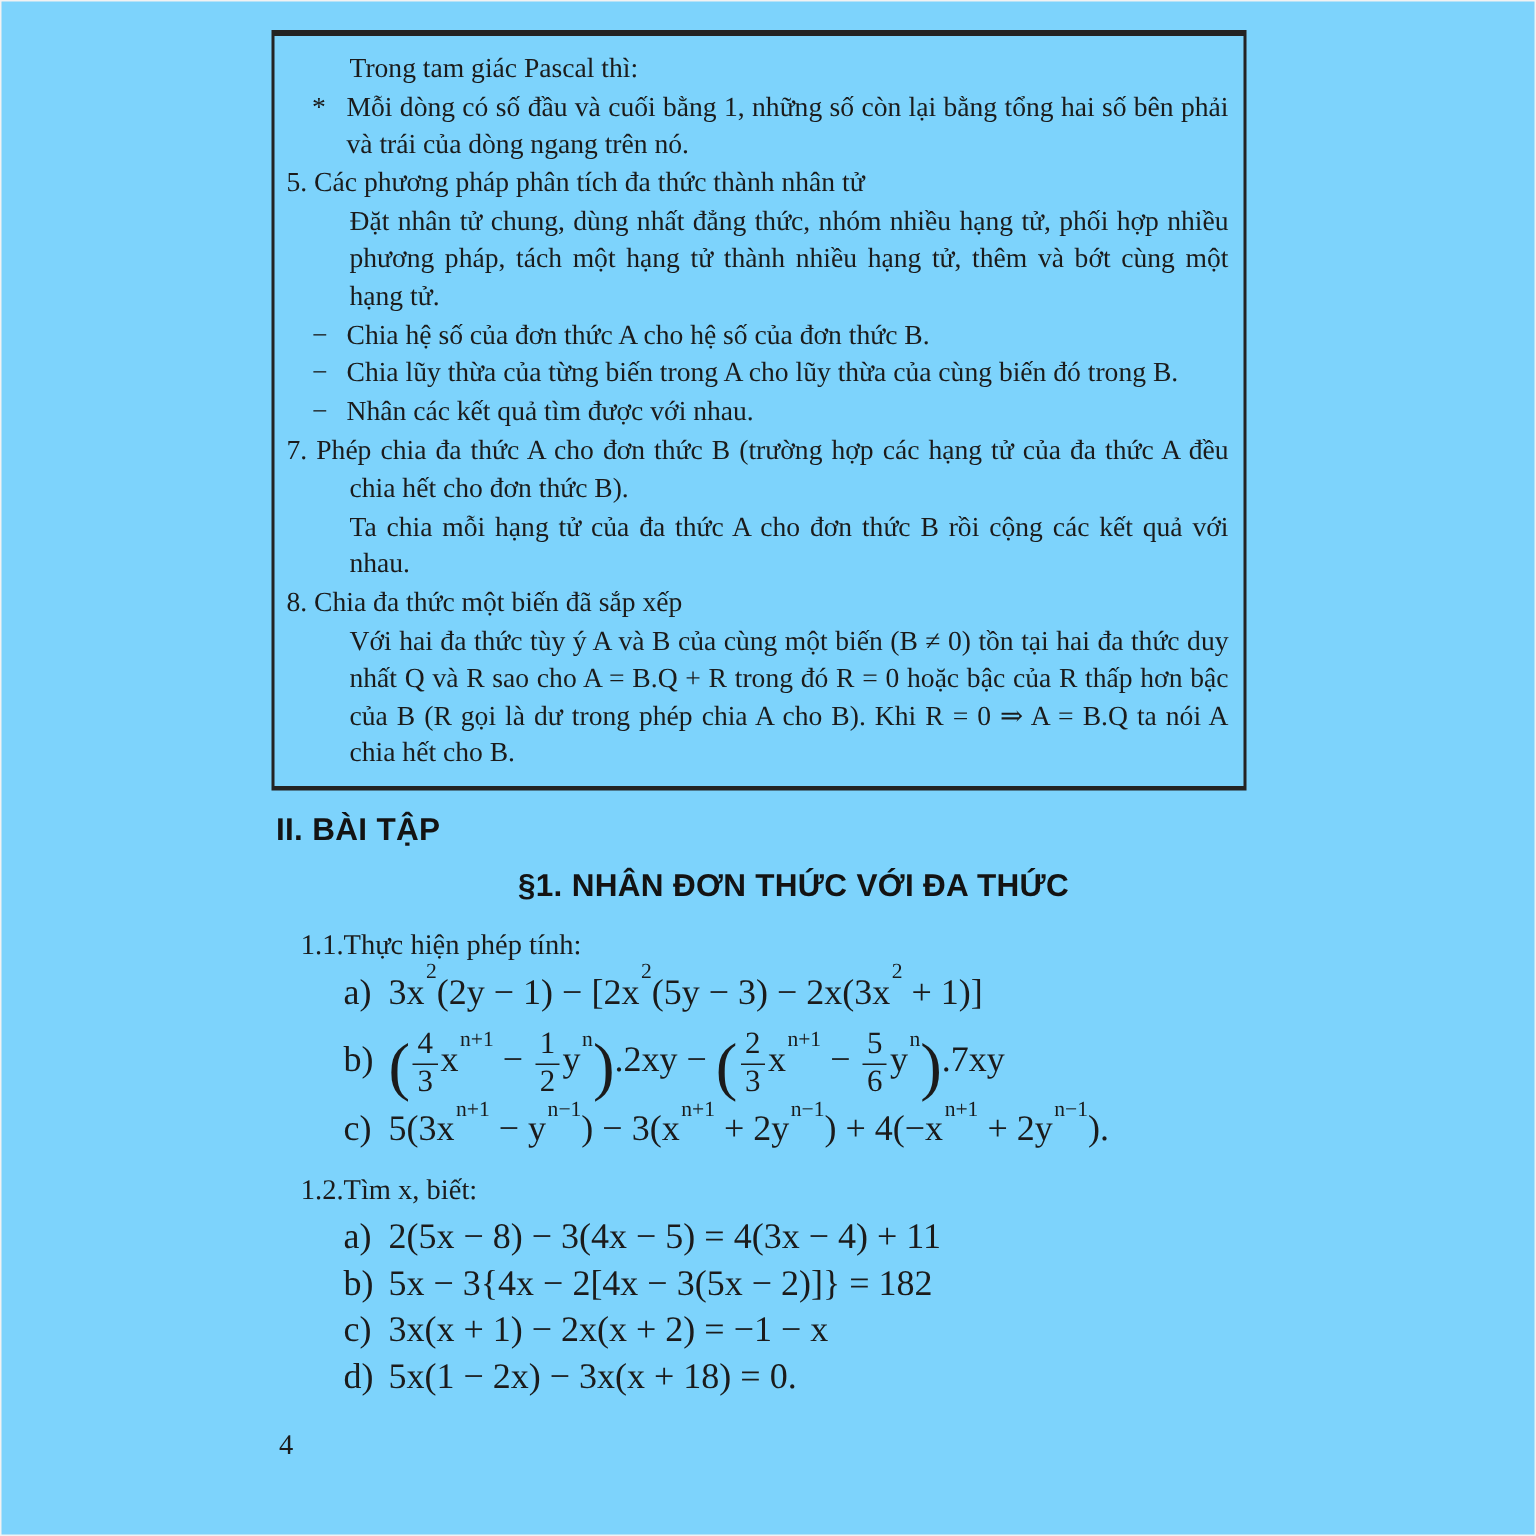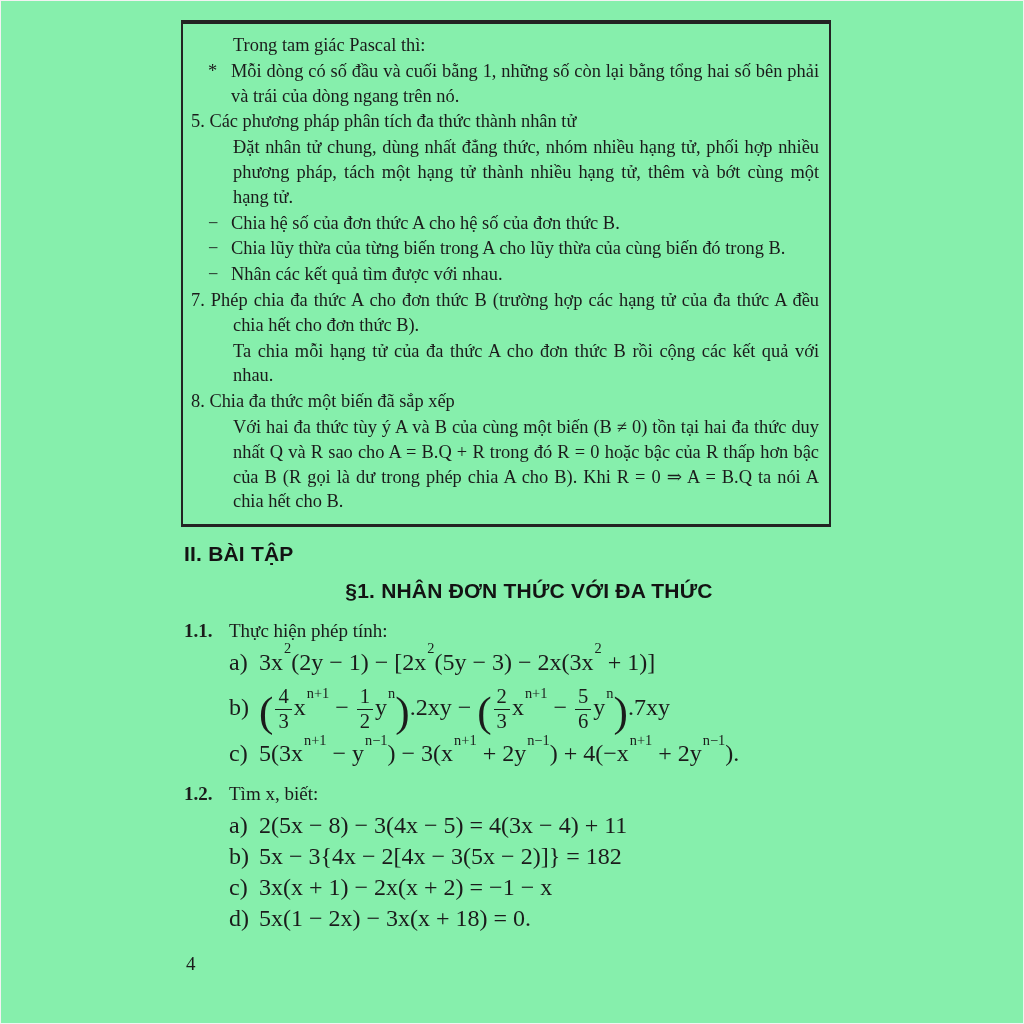--- a/index.html
+++ b/index.html
@@ -5,21 +5,21 @@
   html,body{margin:0;padding:0;}
   body{
     width:1024px;height:1024px;
     background:#ffffff;
     font-family:"Liberation Serif","DejaVu Serif",serif;
     color:#1b1b1b;
     overflow:hidden;
     position:relative;
   }
   .page{
-    position:absolute;inset:0;background:#86efac;
+    position:absolute;inset:0;background:#7dd3fc;
     box-shadow:inset 0 0 0 1px #f2f2f2;
   }
   .column{
     position:absolute;left:181px;top:20px;width:650px;
   }
   
   .rulebox{
     border:2px solid #232323;
     border-top-width:4px;
     border-bottom-width:3px;
@@ -41,21 +41,21 @@
     font-family:"Liberation Sans","DejaVu Sans",sans-serif;
     font-weight:700;font-size:21px;letter-spacing:0.2px;color:#131313;
   }
   .lesson-head{
     margin:13px 0 0;text-align:center;padding-left:46px;
     font-family:Liberation Sans, sans-serif;
     font-weight:700;font-size:21px;letter-spacing:0.2px;color:#131313;
   }
   
   .ex-head{margin:15px 0 0 3px;font-size:19px;line-height:26px;}
-  .ex-num{font-weight:bold;display:inline-block;width:45px;}
+  .ex-num{font-weight:normal;display:inline-block;width:45px;text-align:right;}
   .part{margin:5px 0 0 48px;font-size:24px;line-height:26px;}
   .part-label{display:inline-block;width:30px;}
   .part.tall{margin-top:11px;margin-bottom:8px;}
   .page-num{margin:22px 0 0 5px;font-size:19px;}
   
   sup{font-size:60%;line-height:0;position:relative;top:-0.55em;margin-left:1px;}
   .frac{
     display:inline-block;vertical-align:-0.62em;text-align:center;
     font-size:86%;line-height:1.05;margin:0 2px;
   }

